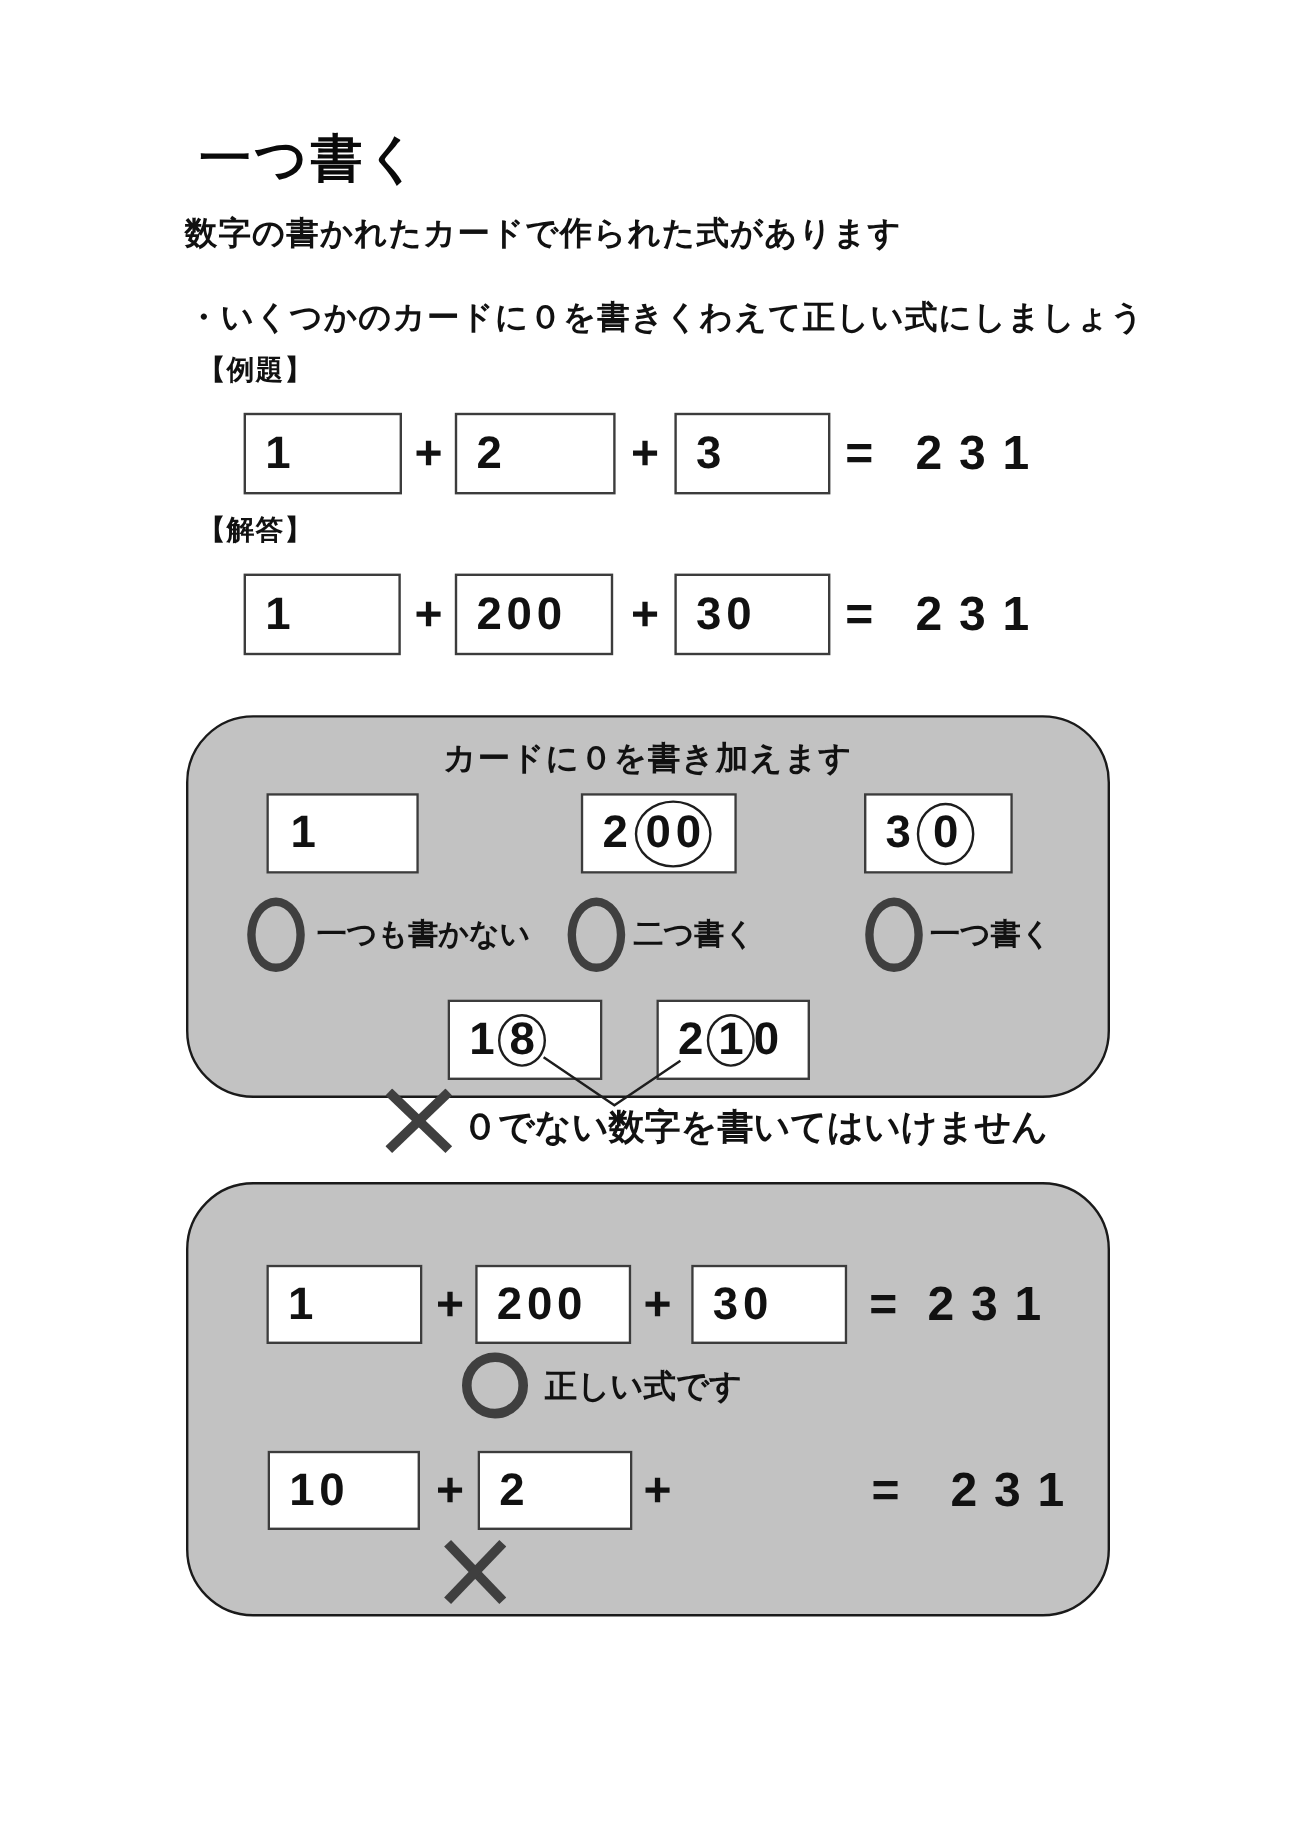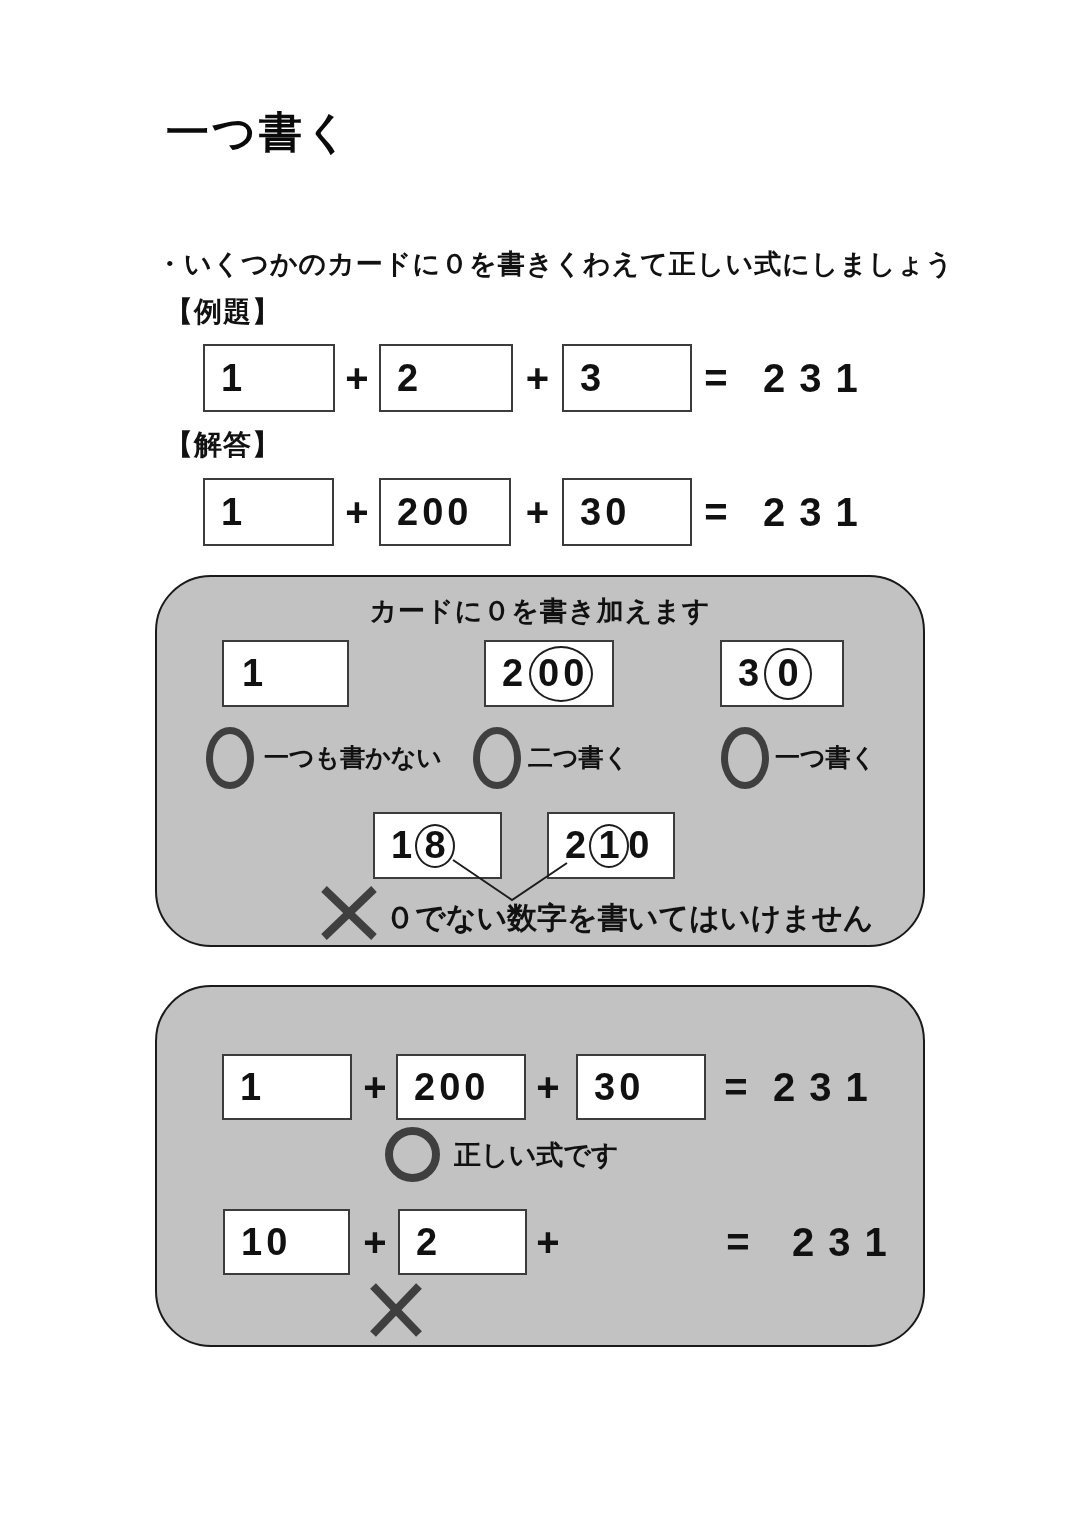--- a/index.html
+++ b/index.html
@@ -4,21 +4,21 @@
 <style>
   html,body{margin:0;padding:0;background:#ffffff;}
   .page{
     position:relative;width:1086px;height:1536px;background:#ffffff;
     font-family:"Liberation Sans","DejaVu Sans",sans-serif;
     font-weight:bold;color:#111;overflow:hidden;
   }
   .abs{position:absolute;}
   .page-title{font-size:43px;letter-spacing:3px;color:#0a0a0a;}
   .body-text{font-size:27px;letter-spacing:1px;}
-  .section-heading{font-size:28px;letter-spacing:1px;}
+  .section-heading{font-size:23px;letter-spacing:1px;}
   .card{
     position:absolute;height:68px;background:#ffffff;border:2px solid #3c3c3c;
     box-sizing:border-box;display:flex;align-items:center;
     font-size:38px;letter-spacing:4px;padding-left:16px;white-space:nowrap;
   }
   .op{
     position:absolute;height:68px;display:flex;align-items:center;justify-content:center;
     font-size:40px;
   }
   .result{
@@ -52,20 +52,21 @@
   .x-mark line{stroke:#3f3f3f;stroke-width:8;}
   .connector{position:absolute;left:0;top:0;pointer-events:none;}
   .connector polyline{fill:none;stroke:#1d1d1d;stroke-width:2;}
 </style>
 </head>
 <body>
 
 <div class="page">
 
   <div class="abs page-title" style="left:166px;top:104px;">一つ書く</div>
+  <div class="abs body-text" style="left:154px;top:176px;">数字の書かれたカードで作られた式があります</div>
   <div class="abs body-text" style="left:156px;top:246px;">・いくつかのカードに０を書きくわえて正しい式にしましょう</div>
 
   <div class="abs section-heading" style="left:165px;top:293px;">【例題】</div>
 
   <div class="card" style="left:203px;top:344px;width:132px;">1</div>
   <div class="op" style="left:335px;top:344px;width:44px;">+</div>
   <div class="card" style="left:379px;top:344px;width:134px;">2</div>
   <div class="op" style="left:513px;top:344px;width:49px;">+</div>
   <div class="card" style="left:562px;top:344px;width:130px;">3</div>
   <div class="op" style="left:692px;top:344px;width:48px;">=</div>
@@ -74,21 +75,21 @@
   <div class="abs section-heading" style="left:165px;top:426px;">【解答】</div>
 
   <div class="card" style="left:203px;top:478px;width:131px;">1</div>
   <div class="op" style="left:335px;top:478px;width:44px;">+</div>
   <div class="card" style="left:379px;top:478px;width:132px;">200</div>
   <div class="op" style="left:513px;top:478px;width:49px;">+</div>
   <div class="card" style="left:562px;top:478px;width:130px;">30</div>
   <div class="op" style="left:692px;top:478px;width:48px;">=</div>
   <div class="result" style="left:763px;top:478px;">231</div>
 
-  <div class="gray-box" style="top:575px;height:372px;">
+  <div class="gray-box" style="top:596px;height:319px;">
     <div class="panel-title" style="top:16px;">カードに０を書き加えます</div>
 
     <div class="card" style="left:65px;top:63px;width:127px;height:67px;padding-left:18px;">1</div>
 
     <div class="card" style="left:327px;top:63px;width:130px;height:67px;">
       <span>2</span>
         <span class="circled c-two">00</span>
         <span></span>
     </div>
 

